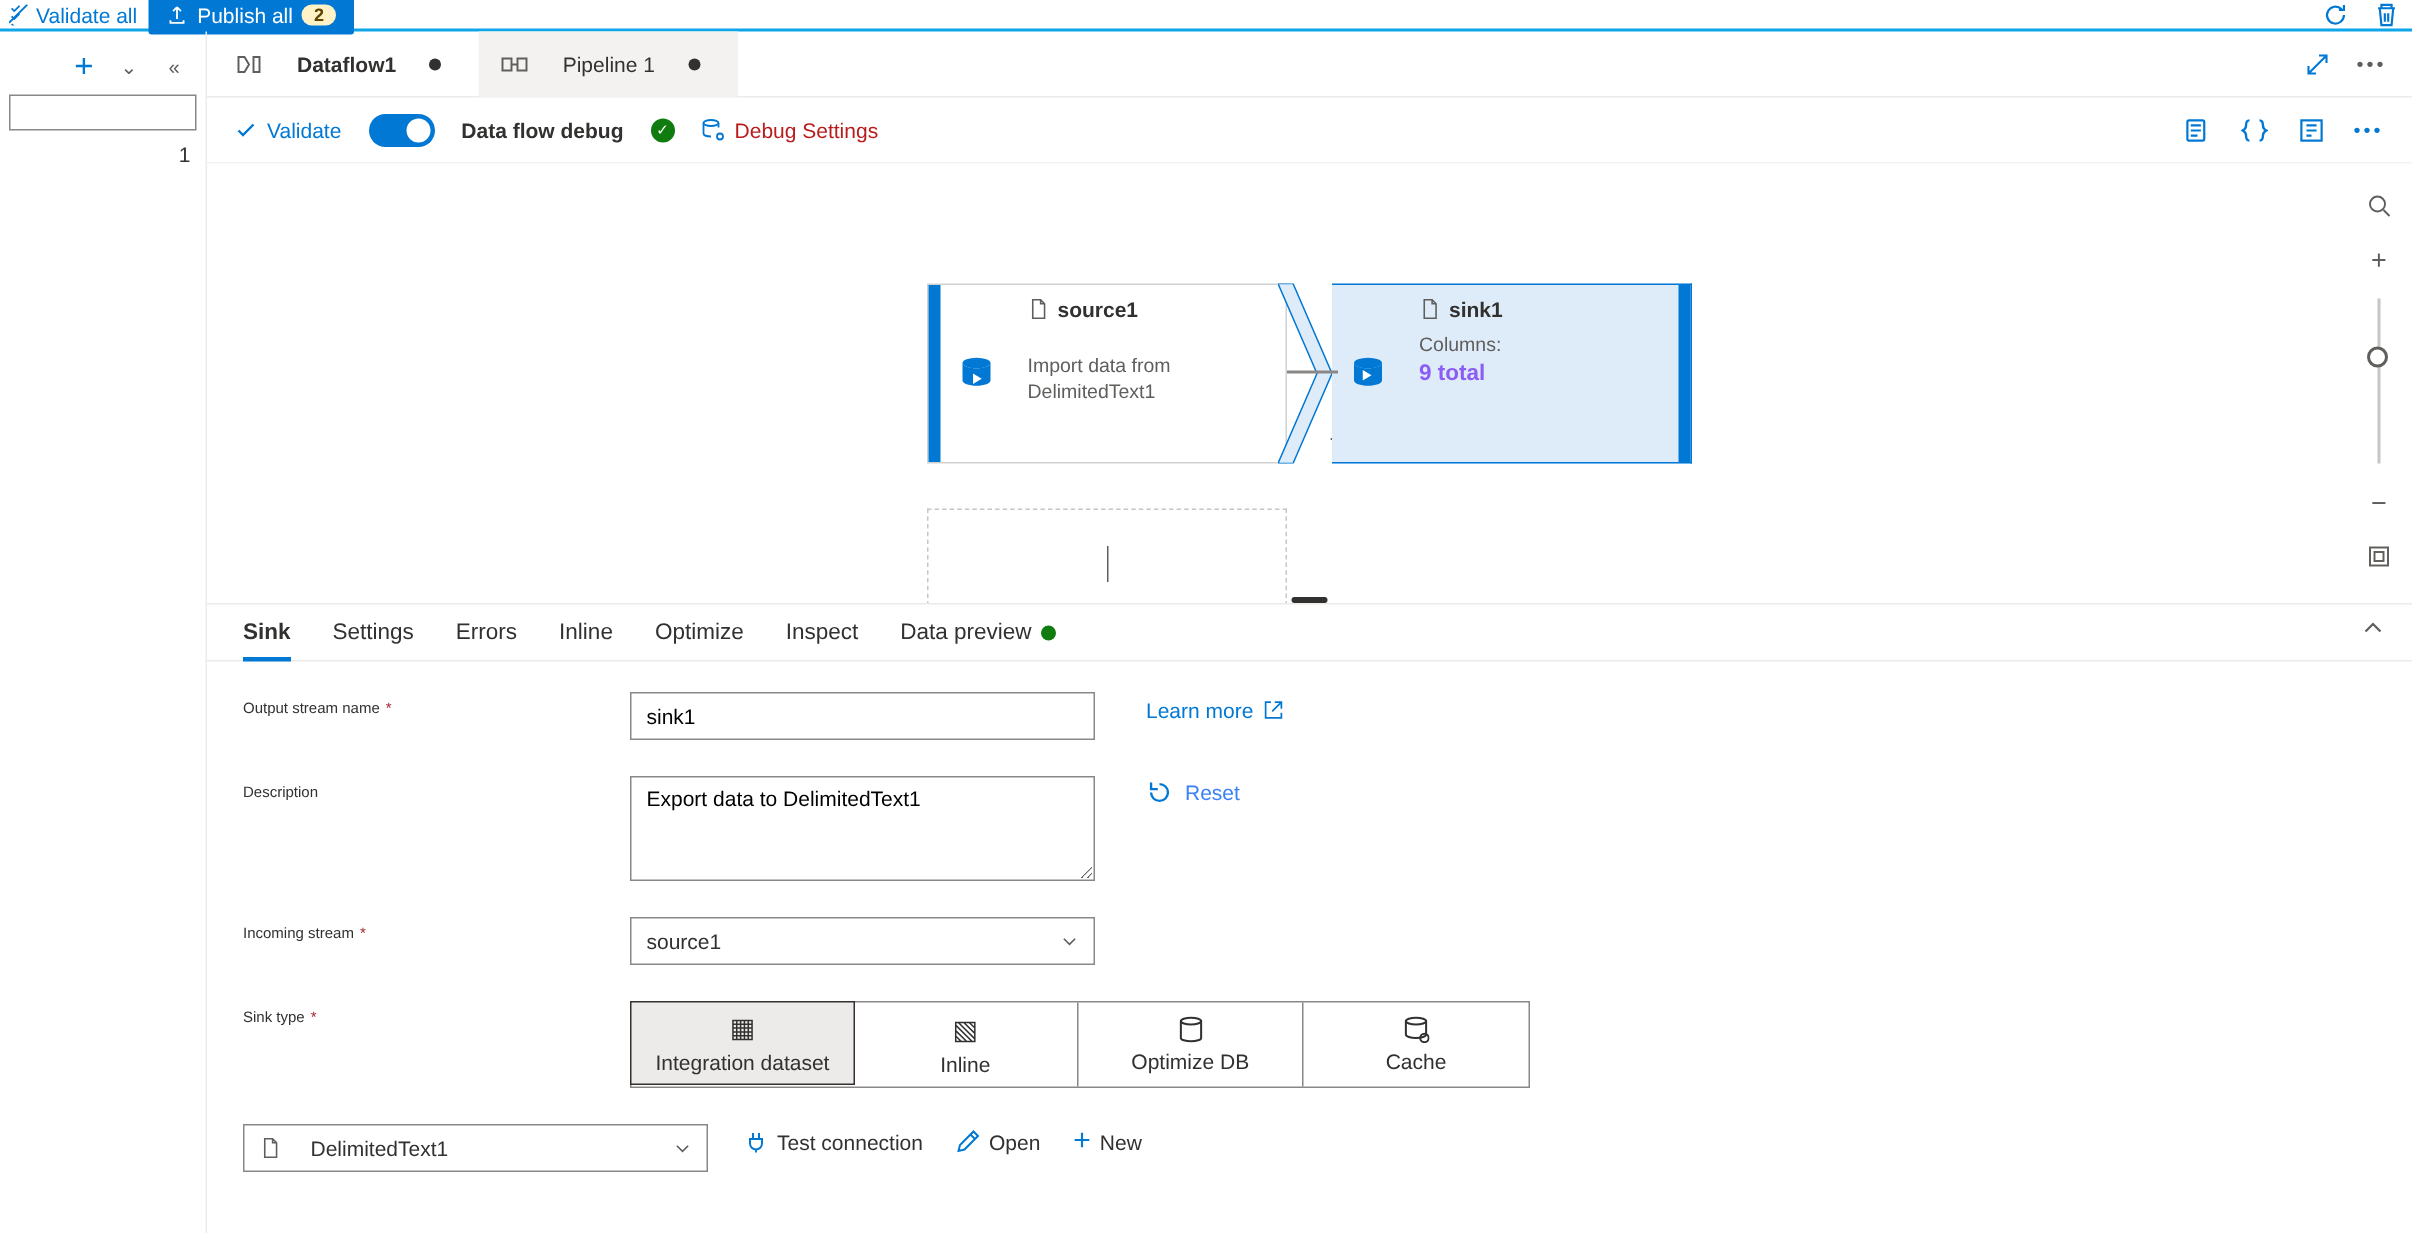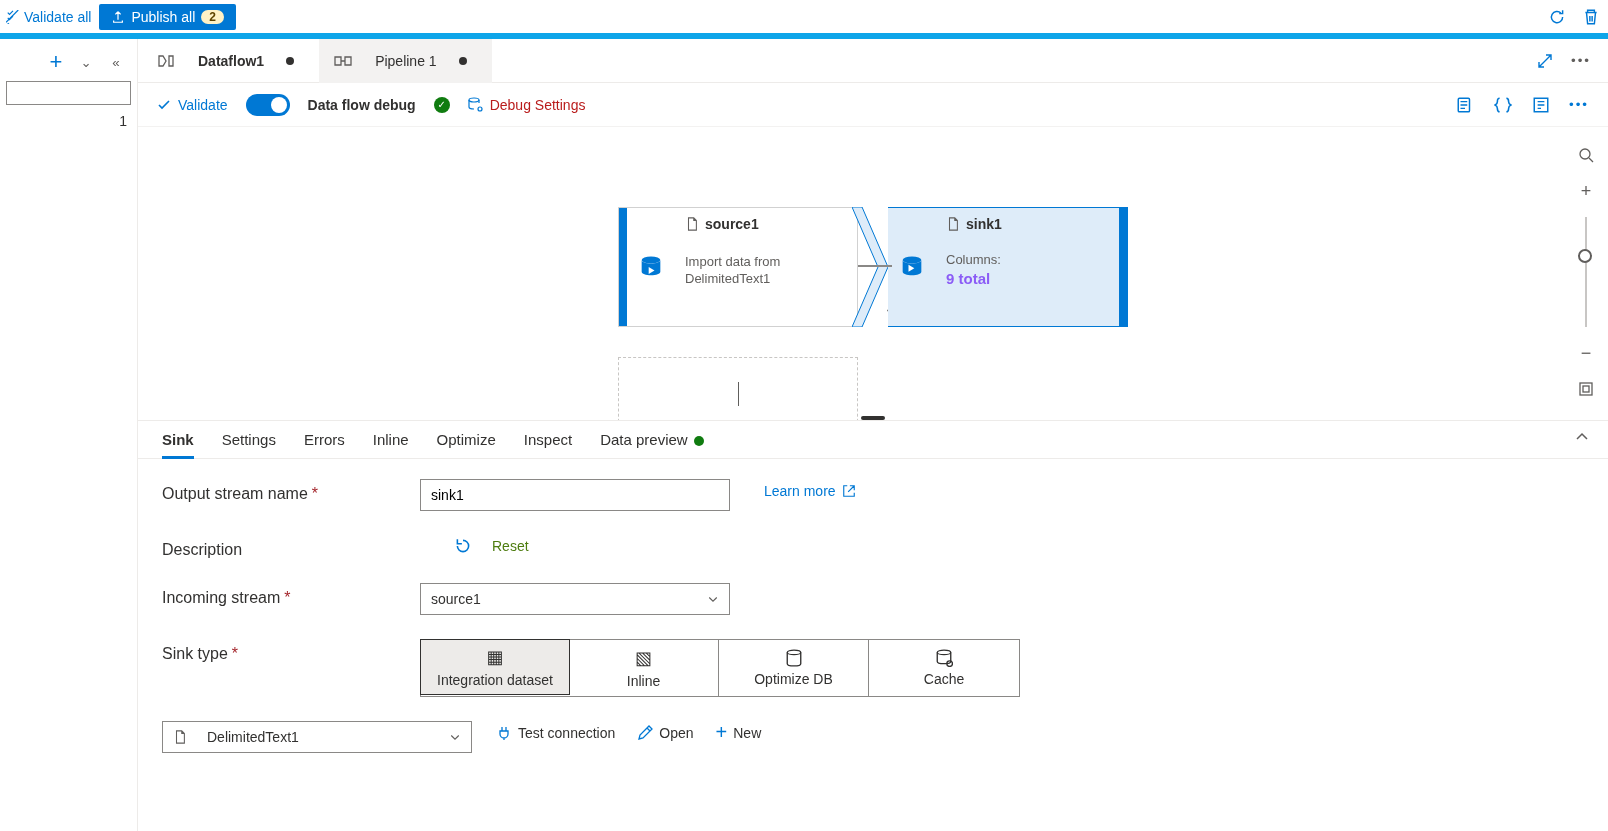--- a/index.html
+++ b/index.html
@@ -1,19 +1,19 @@
 <!DOCTYPE html>
 <html><head>
 <meta charset="utf-8">
 <style>
 * { box-sizing: border-box; margin: 0; padding: 0; font-family: "Segoe UI", -apple-system, sans-serif; }
 body { background: #fff; color: #323130; font-size: 14px; width:1608px; height:831px; overflow:hidden; position:relative;}
 
 
-.top-bar { height: 39px; display: flex; align-items: center; padding: 0 6px; border-bottom: 6px solid #0ea5e9; }
+.top-bar { height: 21px; display: flex; align-items: center; padding: 0 6px; border-bottom: 2px solid #0ea5e9; }
 .top-bar .left { display:flex; align-items:center; gap:8px; }
 .top-bar .right { margin-left:auto; display:flex; gap:12px; align-items:center; }
 .validate-all { display:flex; align-items:center; gap:4px; color:#0078d4; cursor:pointer; }
 .publish-btn { background:#0078d4; color:#fff; height:26px; padding:0 12px; border:none; border-radius:2px; display:flex; align-items:center; gap:6px; cursor:pointer; font-size:14px;}
 .badge { background:#fff2c6; color:#5f4400; border-radius:10px; padding:0 8px; font-size:12px; font-weight:600;}
 .icon-btn { background:none; border:none; color:#0078d4; cursor:pointer; padding:2px; display:flex; align-items:center; justify-content:center; width:22px; height:22px;}
 
 
 .main-area { display:flex; height:calc(831px - 30px); }
 .sidebar { width:138px; border-right:1px solid #edebe9; padding:6px; display:flex; flex-direction:column;}
@@ -45,21 +45,21 @@
 .canvas { flex:1; position:relative; overflow:hidden; }
 .graph { position:absolute; left:480px; top:80px; display:flex; align-items:center; }
 .node { width:240px; height:120px; background:#fff; border:1px solid #d1d1d1; display:flex; position:relative; }
 .node .bar-l { width:8px; background:#0078d4;}
 .node .icon-col { width:48px; display:flex; align-items:center; justify-content:center;}
 .node .body { flex:1; padding:8px 10px 6px; }
 .node .title { font-weight:600; display:flex; align-items:center; gap:6px; font-size:14px;}
 .node .sub { color:#605e5c; font-size:13px; margin-top:22px; line-height:1.3;}
 .node.sink { background:#deecf9; border:1px solid #0078d4; }
 .node.sink .body { padding-top:8px;}
-.node.sink .sub { margin-top:20px;}
+.node.sink .sub { margin-top:8px;}
 .node.sink .sub strong { color:#8b5cf6; font-weight:600; font-size:15px;}
 .node .bar-r { width:8px; background:#0078d4;}
 .plus-add { position:absolute; left:262px; top:92px; width:24px; height:24px; display:flex; align-items:center; justify-content:center; color:#605e5c; font-size:20px; cursor:pointer;}
 
 .drop-zone { position:absolute; left:480px; top:230px; width:240px; height:70px; border:1px dashed #c8c6c4; }
 .drop-zone .cursor { position:absolute; left:50%; top:24px; width:1px; height:24px; background:#605e5c;}
 
 .canvas-tools { position:absolute; right:6px; top:14px; width:32px; display:flex; flex-direction:column; align-items:center; gap:8px; background:#fff; }
 .canvas-tools .tool { width:28px; height:28px; display:flex; align-items:center; justify-content:center; color:#605e5c; cursor:pointer; font-size:18px;}
 .zoom-track { width:2px; height:110px; background:#c8c6c4; position:relative; margin:4px 0;}
@@ -71,27 +71,27 @@
 .panel { height:420px; border-top:1px solid #edebe9; display:flex; flex-direction:column; position:relative;justify-content:flex-end;}
 .panel-tabs { display:flex; gap:28px; padding:10px 24px 0; border-bottom:1px solid #edebe9; position:relative;}
 .panel-tab { padding-bottom:10px; cursor:pointer; color:#323130; font-size:15px; position:relative;}
 .panel-tab.active { font-weight:600; }
 .panel-tab.active::after { content:""; position:absolute; left:0; right:0; bottom:-1px; height:3px; background:#0078d4;}
 .panel-tab .green-dot { display:inline-block; width:10px; height:10px; background:#107c10; border-radius:50%; margin-left:6px; vertical-align:middle;}
 .panel-collapse { position:absolute; right:18px; top:8px; cursor:pointer; color:#605e5c;}
 
 .panel-body { padding:20px 24px; overflow:auto; flex:1;}
 .form-row { display:flex; align-items:flex-start; margin-bottom:24px; }
-.form-label { width:258px; padding-top:6px; font-size:16px;}
+.form-label { width:258px; padding-top:6px; font-size:10px;}
 .req { color:#a4262c; margin-left:4px;}
 .text-input { width:310px; height:32px; border:1px solid #8a8886; padding:0 10px; font-size:14px; font-family:inherit;}
 .textarea { width:310px; height:70px; border:1px solid #8a8886; padding:6px 10px; font-size:14px; font-family:inherit; resize:both;}
 .select { width:310px; height:32px; border:1px solid #8a8886; padding:0 10px; font-size:14px; background:#fff; display:flex; align-items:center; justify-content:space-between; cursor:pointer;}
 .side-link { color:#0078d4; display:flex; align-items:center; gap:6px; margin-left:34px; cursor:pointer; padding-top:4px;}
-.side-action { color:#4d7c0f; display:flex; align-items:center; gap:20px; margin-left:34px; cursor:pointer; padding-top:2px;}
+.side-action { color:#3b82f6; display:flex; align-items:center; gap:8px; margin-left:34px; cursor:pointer; padding-top:2px;}
 
 .seg-group { display:flex; border:1px solid #8a8886;}
 .seg { width:150px; height:56px; display:flex; flex-direction:column; align-items:center; justify-content:center; gap:4px; cursor:pointer; font-size:14px; border-right:1px solid #8a8886;}
 .seg:last-child { border-right:none;}
 .seg.active { background:#edebe9; border:1px solid #323130; margin:-1px; position:relative; z-index:1;}
 .seg .seg-icon { font-size:18px; color:#323130;}
 
 .dataset-select { width:310px; height:32px; border:1px solid #8a8886; padding:0 10px; font-size:14px; background:#fff; display:flex; align-items:center; gap:20px; cursor:pointer;}
 .ds-actions { display:flex; gap:22px; margin-left:24px; align-items:center;}
 .ds-action { display:flex; align-items:center; gap:6px; color:#323130; cursor:pointer;}
@@ -331,20 +331,21 @@
           <a class="side-link">
             <span>Learn more</span>
             <svg width="14" height="14" viewBox="0 0 16 16">
                 <path fill="none" stroke="#0078d4" stroke-width="1.3" d="M6 2H2v12h12v-4M9 2h5v5M14 2L7 9"></path>
               </svg>
           </a>
         </div>
 
         <div class="form-row">
           <div class="form-label">Description</div>
+          <textarea class="textarea" style="">Export data to DelimitedText1</textarea>
           <div class="side-action">
             <svg width="18" height="18" viewBox="0 0 16 16">
                 <path fill="none" stroke="#0078d4" stroke-width="1.4" d="M3 8a5 5 0 105-5M3 2v4h4"></path>
               </svg>
             <span>Reset</span>
           </div>
         </div>
 
         <div class="form-row">
           <div class="form-label"><span>Incoming stream</span><span class="req">*</span></div>

